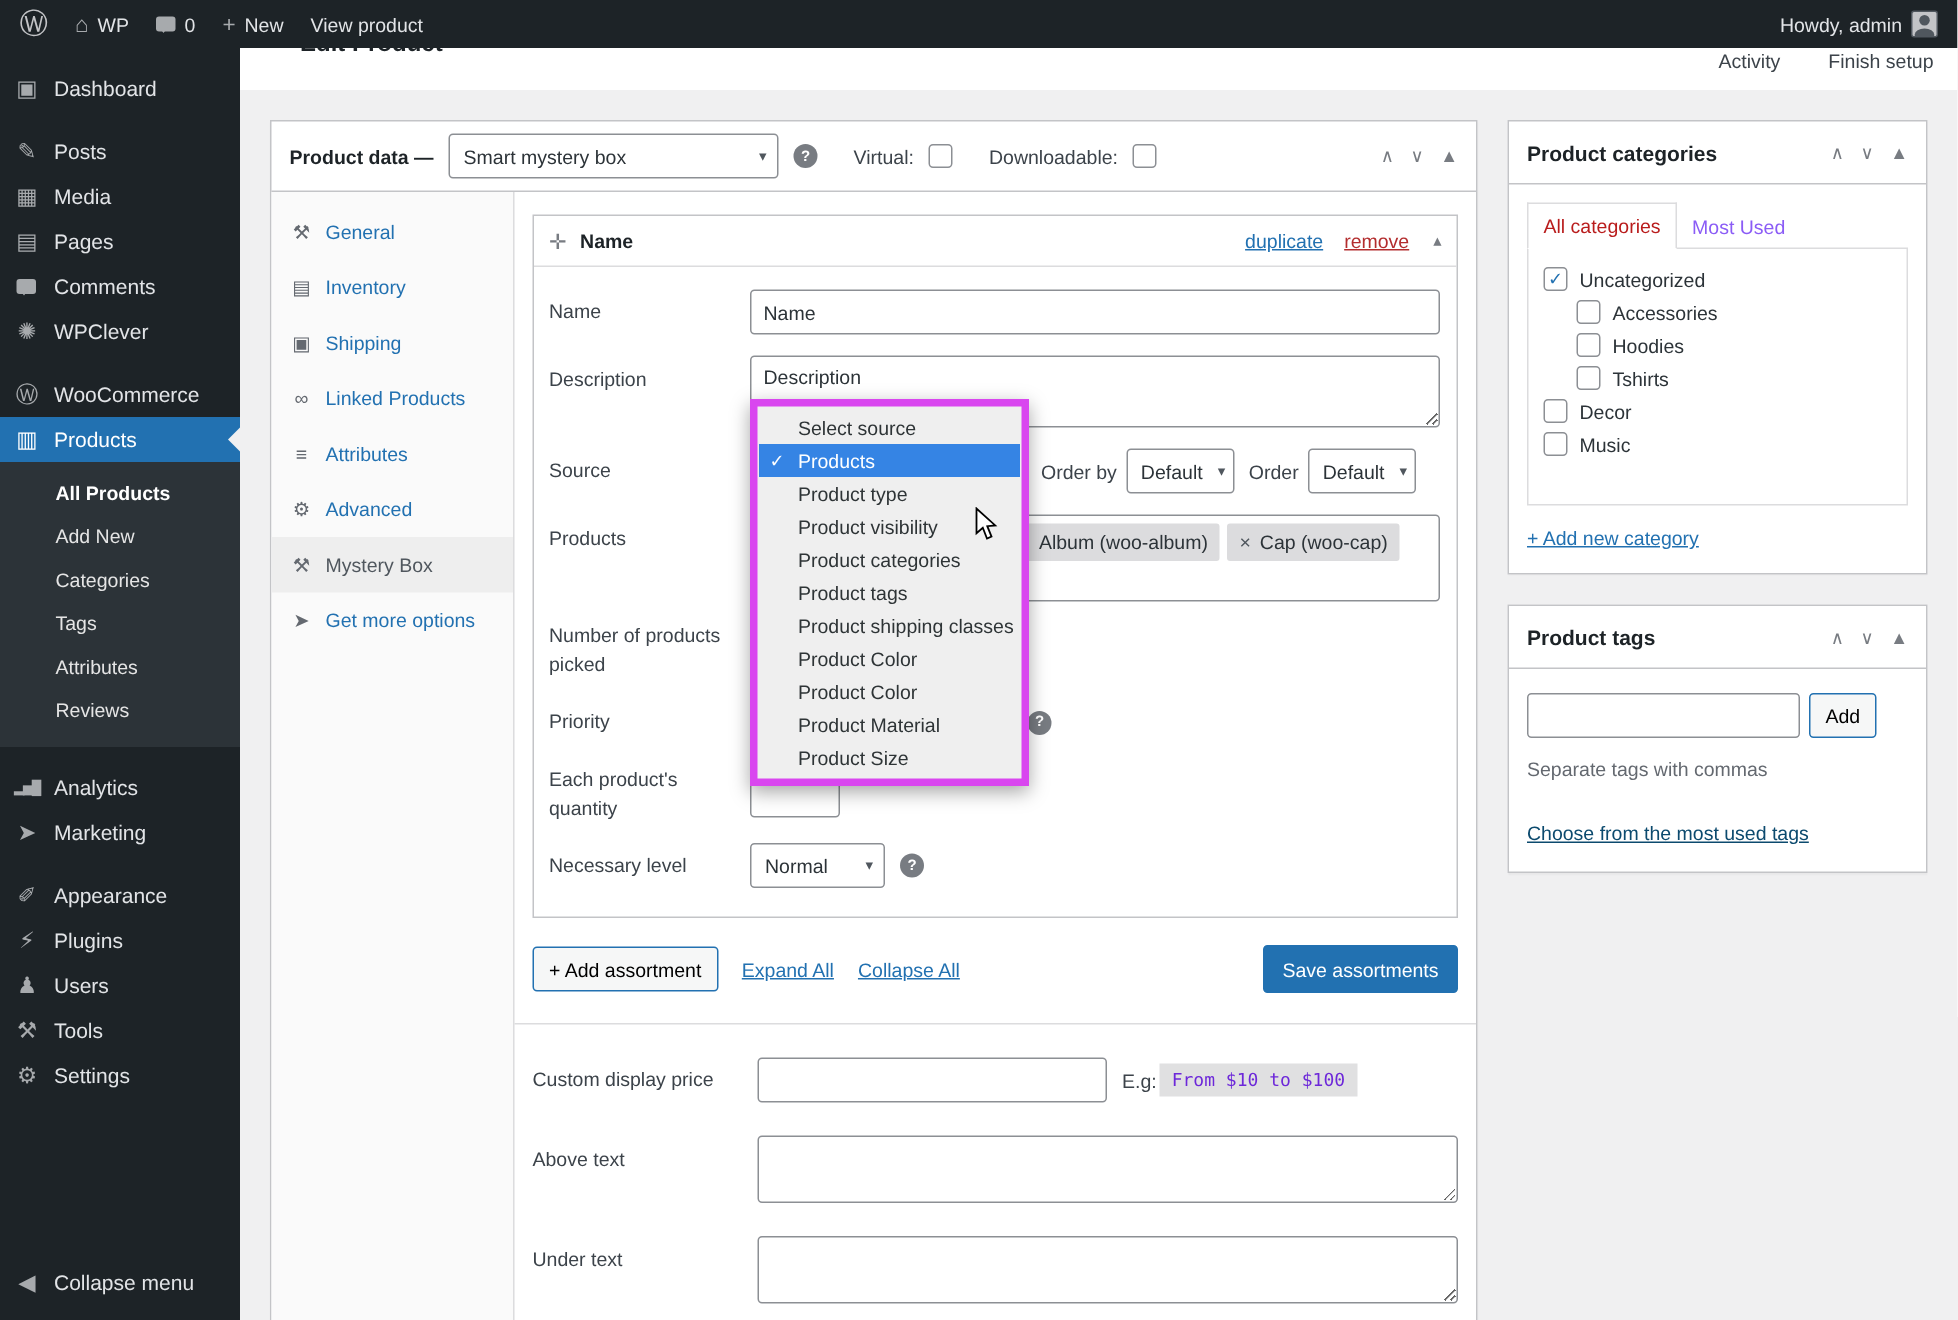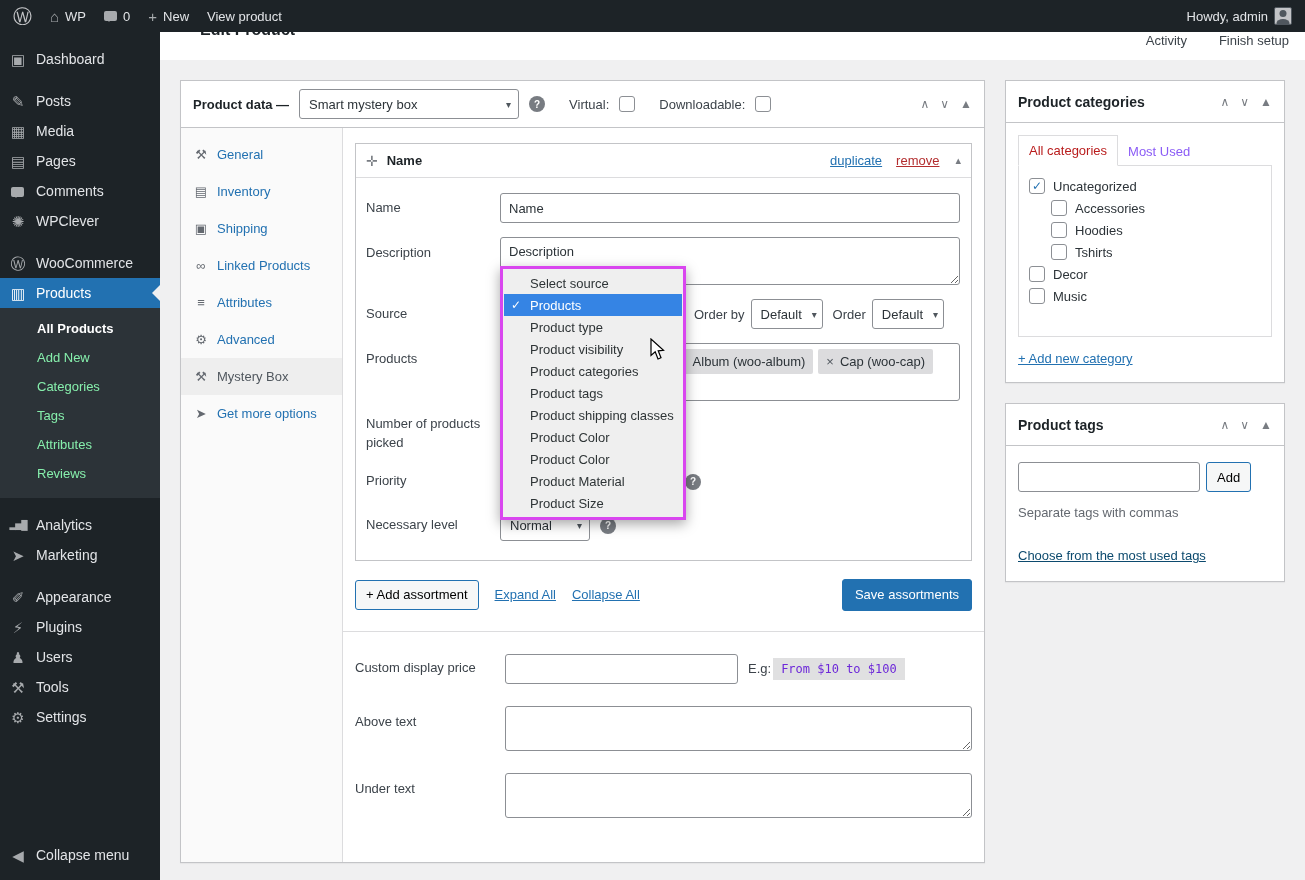--- a/index.html
+++ b/index.html
@@ -24,21 +24,21 @@
 .mi{display:flex;align-items:center;gap:8px;padding:7px 8px;color:#e2e4e7;font-size:14px;cursor:pointer;position:relative}
 .mi .ic{width:20px;flex:none;text-align:center;color:#a7aaad;font-size:15px;line-height:1}
 .ic-sm{font-size:9px !important;letter-spacing:-1px}
 .mi.gap{margin-top:12px}
 .mi.active{background:#2271b1;color:#fff}
 .mi.active .ic{color:#fff}
 .mi.active::after{content:'';position:absolute;right:0;top:50%;margin-top:-8px;border:8px solid transparent;border-right:8px solid #f0f0f1}
 .sb-bubble{width:13px;height:10px;background:#a7aaad;border-radius:2px;position:relative;display:inline-block;margin:0 4px 0 3px}
 .sb-bubble::after{content:'';position:absolute;left:2px;bottom:-4px;border:3px solid transparent;border-top:4px solid #a7aaad}
 .submenu{background:#2c3338;padding:6px 0 10px}
-.sub{display:block;padding:7px 10px 7px 37px;color:#86efac;font-size:13px;cursor:pointer}
+.sub{display:block;padding:7px 10px 7px 37px;color:#e5e5e5;font-size:13px;cursor:pointer}
 .sub.current{color:#fff;font-weight:bold}
 .collapse-item{margin-top:auto;margin-bottom:10px}
 
 
 .topbar{margin-left:160px;height:60px;background:#fff;display:flex;align-items:center;padding:0 16px 0 40px}
 .page-title{font-size:16px;font-weight:bold;color:#1d2327}
 .top-actions{margin-left:auto;display:flex;gap:32px}
 .top-action{display:flex;flex-direction:column;align-items:center;gap:3px;font-size:13px;color:#3c434a;cursor:pointer}
 .tic{font-size:17px;line-height:1;position:relative;color:#1d2327}
 .badge-dot{position:absolute;top:-2px;right:-5px;width:7px;height:7px;background:#d63638;border-radius:50%}
@@ -90,21 +90,21 @@
 textarea.tin{height:48px;padding:6px 8px;resize:both}
 .w460{width:460px}.w184{width:184px}.w175{width:175px}.w90{width:90px}.w72{width:72px}.w60{width:60px}.w233{width:233px}.w467{width:467px}
 textarea.big{height:45px}
 .inline-label{margin:0 6px 0 10px;font-size:13px;color:#3c434a;white-space:nowrap}
 .prod-box{width:460px;min-height:58px;border:1px solid #8c8f94;border-radius:3px;padding:5px 5px 5px 170px;display:flex;flex-wrap:wrap;align-content:flex-start;gap:5px;background:#fff}
 .chip{display:inline-flex;align-items:center;gap:6px;background:#dcdcde;border-radius:2px;padding:0 8px;font-size:13px;color:#2c3338;height:25px;white-space:nowrap}
 .chip .x{color:#50575e;cursor:pointer}
 .ml10{margin-left:10px}
 
 
-.dropdown{position:absolute;left:144px;top:88px;width:186px;background:#efefef;border:3px solid #d946ef;box-shadow:0 4px 12px rgba(0,0,0,.35);z-index:30;padding:3px 1px;font-size:13px;color:#2e3436}
+.dropdown{position:absolute;left:144px;top:88px;width:186px;background:#efefef;border:5px solid #d946ef;box-shadow:0 4px 12px rgba(0,0,0,.35);z-index:30;padding:3px 1px;font-size:13px;color:#2e3436}
 .dopt{height:22px;display:flex;align-items:center;padding:0 10px 0 26px;white-space:nowrap;position:relative;cursor:pointer}
 .dopt.sel{background:#3584e4;color:#fff}
 .dopt.sel::before{content:'✓';position:absolute;left:7px;font-size:12px}
 
 
 .actions-row{display:flex;align-items:center;gap:16px;margin:18px 12px 0}
 .btn{height:30px;padding:0 10px;border-radius:3px;font-size:13px;cursor:pointer;display:inline-flex;align-items:center;font-family:inherit}
 .btn.secondary{background:#f6f7f7;border:1px solid #2271b1;color:#000000}
 .btn.primary{background:#2271b1;border:1px solid #2271b1;color:#fff;margin-left:auto;height:32px;padding:0 12px}
 .divider{border-top:1px solid #dcdcde;margin-top:20px}
@@ -362,20 +362,24 @@
               </div>
               <div class="frow">
                 <span class="flabel">Number of products picked</span>
                 <input class="tin w60" style="">
               </div>
               <div class="frow">
                 <span class="flabel">Priority</span>
                 <input class="tin w175" style="">
                 <span class="helptip ml10">?</span>
               </div>
+              <div class="frow">
+                <span class="flabel">Each product's quantity</span>
+                <input class="tin w60" style="">
+              </div>
               <div class="frow" style="margin-bottom:4px">
                 <span class="flabel">Necessary level</span>
                 <span class="selectbox w90">
                   <span>Normal</span>
                   <span class="chev">▾</span>
                 </span>
                 <span class="helptip ml10">?</span>
               </div>
 
               <div class="dropdown">

